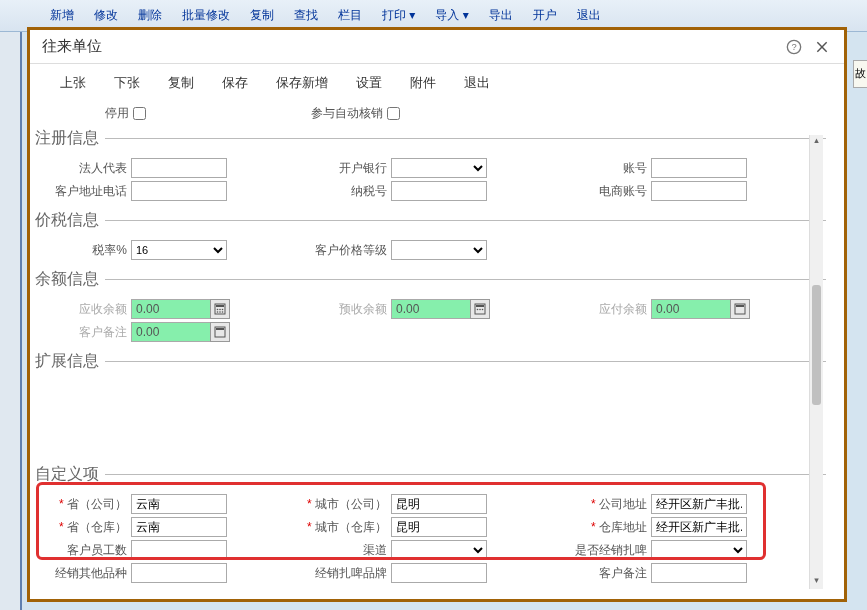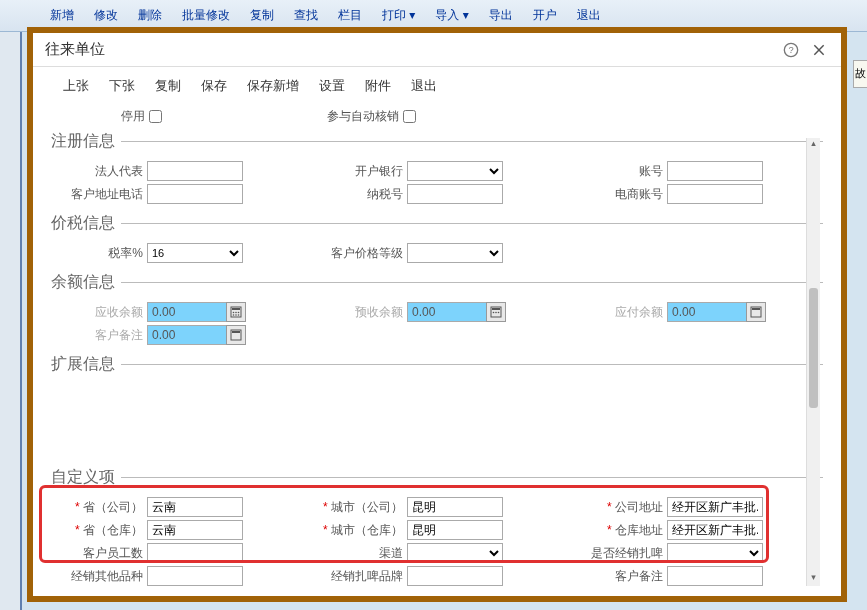--- a/index.html
+++ b/index.html
@@ -39,21 +39,21 @@
       position: absolute;
       top: 4px; left: 4px;
       font-size: 11px;
       color: #003399;
     }
     .modal {
       position: absolute;
       left: 27px; top: 27px;
       right: 20px; bottom: 8px;
       background: #fff;
-      border: 6px solid #a16207;
+      border: 3px solid #a16207;
       display: flex;
       flex-direction: column;
     }
     .modal-header {
       height: 34px;
       display: flex;
       align-items: center;
       padding: 0 12px;
       border-bottom: 1px solid #ddd;
     }
@@ -65,32 +65,32 @@
       cursor: pointer;
       display: flex;
       align-items: center;
       justify-content: center;
     }
     .modal-toolbar {
       height: 38px;
       display: flex;
       align-items: center;
       padding: 0 22px;
-      gap: 4px;
+      gap: 12px;
     }
     .modal-toolbar span {
       padding: 4px 8px;
       color: #333;
       cursor: pointer;
       font-size: 13px;
     }
     .modal-body {
       flex: 1;
       overflow-y: auto;
-      padding: 0 18px 10px 18px;
+      padding: 0 18px 10px 5px;
       position: relative;
     }
     .scrollbar-indicator {
       position: absolute;
       right: 21px; top: 105px;
       width: 14px; bottom: 10px;
       background: #f0f0f0;
       border-left: 1px solid #ddd;
     }
     .scrollbar-indicator .thumb {
@@ -151,21 +151,21 @@
     }
     .text-input.w80 { width: 80px; }
     select, .select {
       border: 1px solid #aaa;
       height: 20px;
       font-size: 11px;
       width: 96px;
       background: #fff;
     }
     .readonly {
-      background: #7dd3fc;
+      background: #86efac;
       color: #555;
     }
     .calc-btn {
       width: 20px; height: 20px;
       border: 1px solid #999;
       background: #e8e8e8;
       margin-left: -1px;
       display: flex;
       align-items: center;
       justify-content: center;

